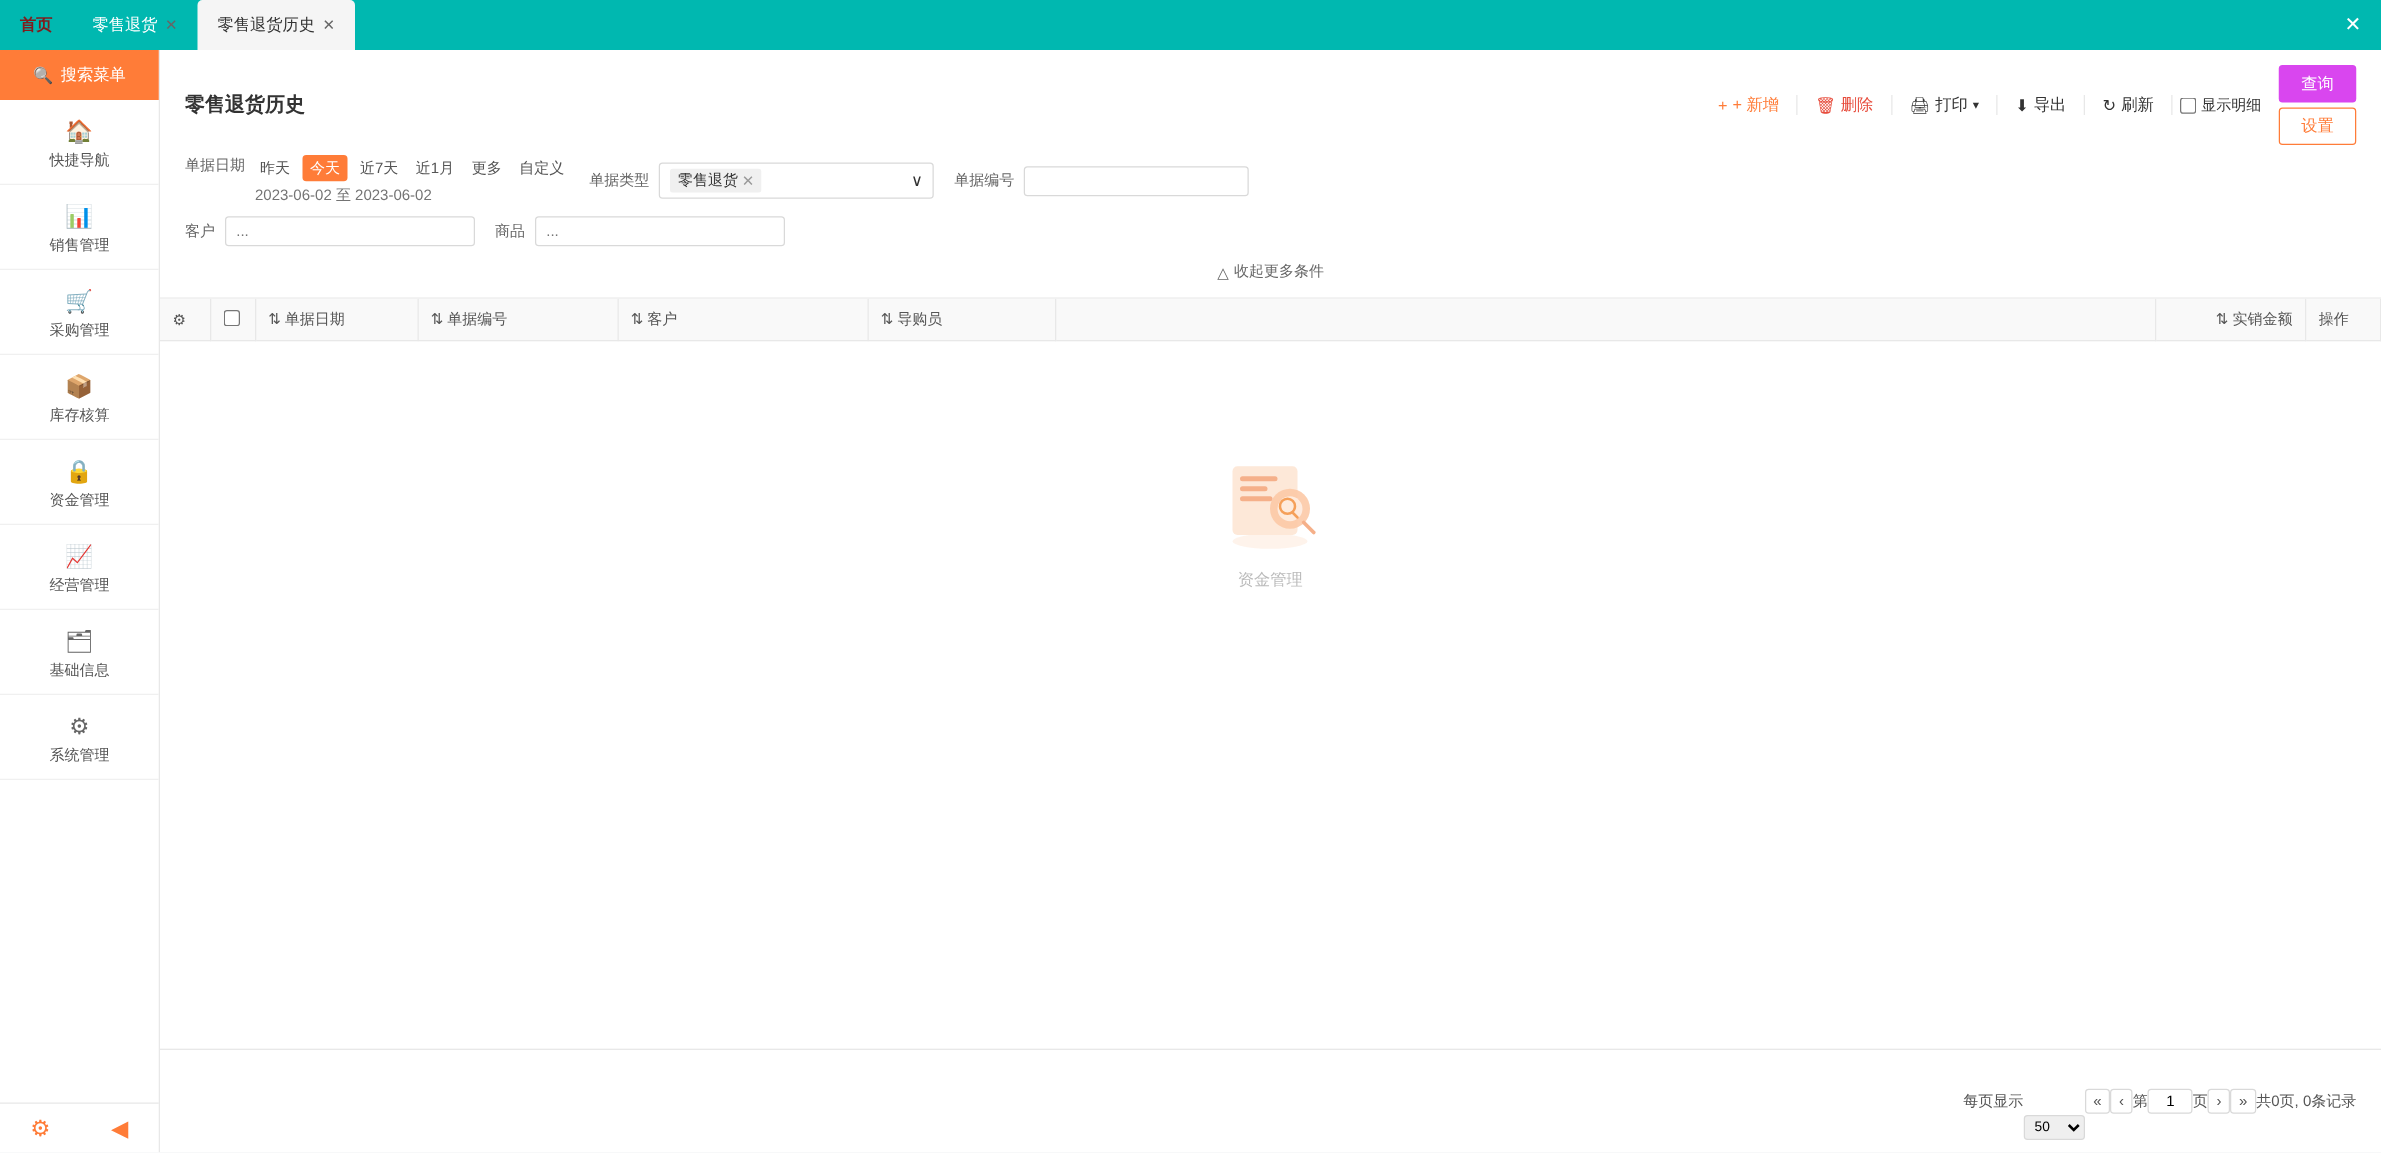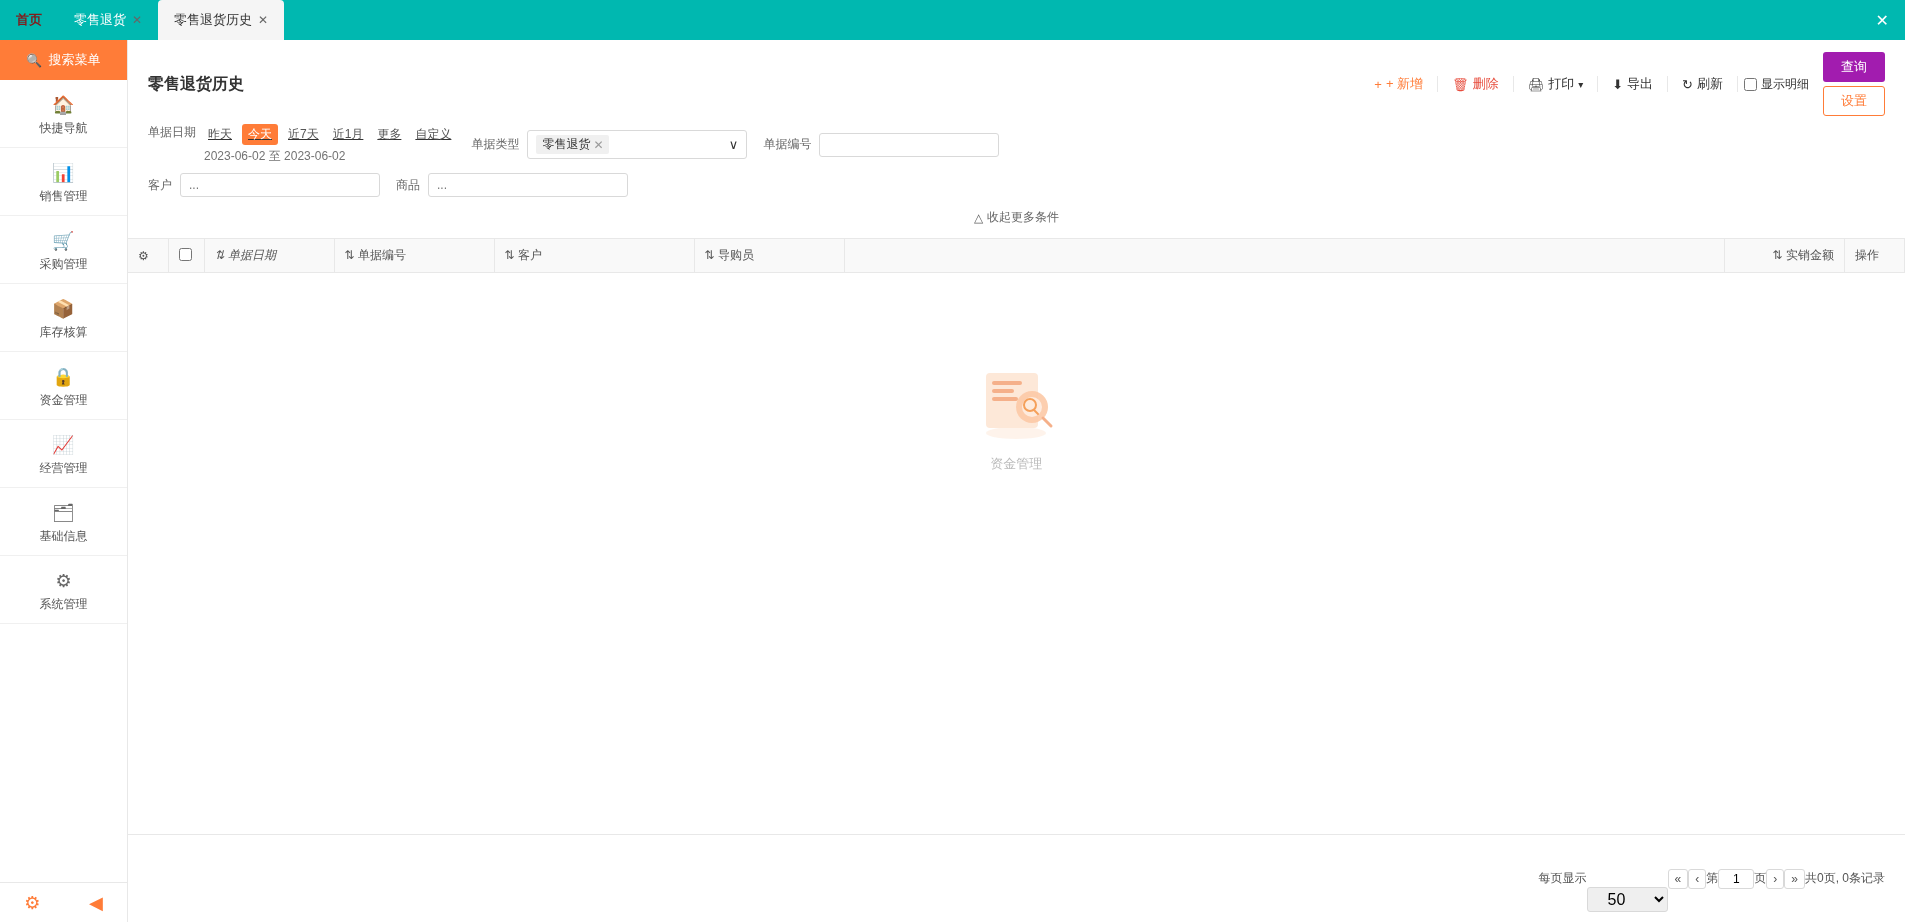--- a/index.html
+++ b/index.html
@@ -131,21 +131,21 @@
       font-size: 13px;
       color: #333;
       padding: 4px 8px;
       border: none;
       background: transparent;
     }
     .btn-add { color: #ff7c38; }
     .btn-delete { color: #e74c3c; }
 
     .btn-query {
-      background: #a21caf;
+      background: #d946ef;
       color: #fff;
       border: none;
       padding: 6px 18px;
       border-radius: 3px;
       cursor: pointer;
       font-size: 13px;
     }
     .btn-setting {
       background: #fff;
       color: #ff7c38;
@@ -157,21 +157,20 @@
     }
     .filter-label {
       color: #666;
       font-size: 12px;
       white-space: nowrap;
     }
     .filter-date-options {
       display: flex;
       align-items: flex-end;
       gap: 6px;
-      text-decoration: underline;
     }
     .date-option {
       font-size: 12px;
       color: #555;
       cursor: pointer;
       padding: 2px 4px;
     }
     .date-option.active {
       background: #ff7c38;
       color: #fff;
@@ -251,21 +250,21 @@
       white-space: nowrap;
     }
     .data-table td {
       border-bottom: 1px solid #f0f0f0;
       padding: 8px 10px;
       font-size: 12px;
       color: #555;
     }
     .th-settings { width: 40px; text-align: center; }
     .th-checkbox { width: 36px; text-align: center; }
-    .th-date { width: 130px; font-style: italic; }
+    .th-date { width: 130px; }
     .th-bill-no { width: 160px; }
     .th-customer { width: 200px; }
     .th-guide { width: 150px; }
     .th-amount { width: 120px; text-align: right; }
     .th-action { width: 60px; text-align: center; }
 
     
     .empty-state {
       display: flex;
       flex-direction: column;
@@ -292,22 +291,22 @@
       display: flex;
       align-items: center;
       justify-content: flex-end;
       font-size: 12px;
       color: #555;
       flex-shrink: 0;
     }
     .pagination-bar select {
       border: 1px solid #d9d9d9;
       border-radius: 3px;
-      padding: 2px 16px;
-      font-size: 16px;
+      padding: 2px 4px;
+      font-size: 11px;
       margin-top: 42px;
     }
     .pg-btn {
       border: 1px solid #d9d9d9;
       background: #fff;
       padding: 2px 6px;
       border-radius: 3px;
       cursor: pointer;
       color: #555;
       font-size: 12px;

